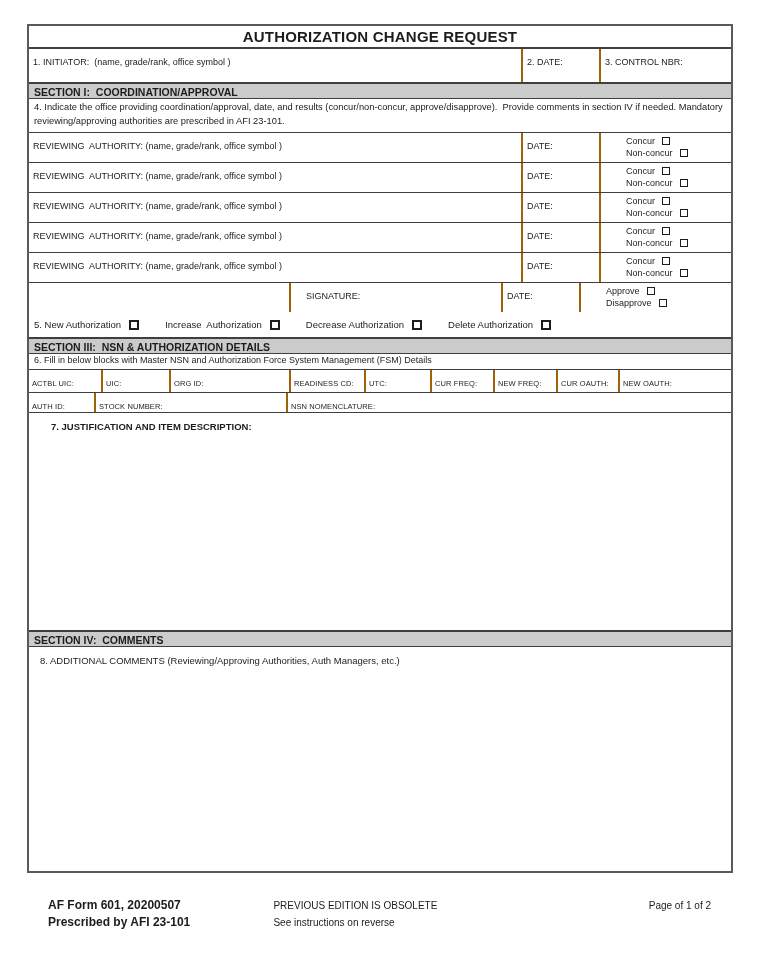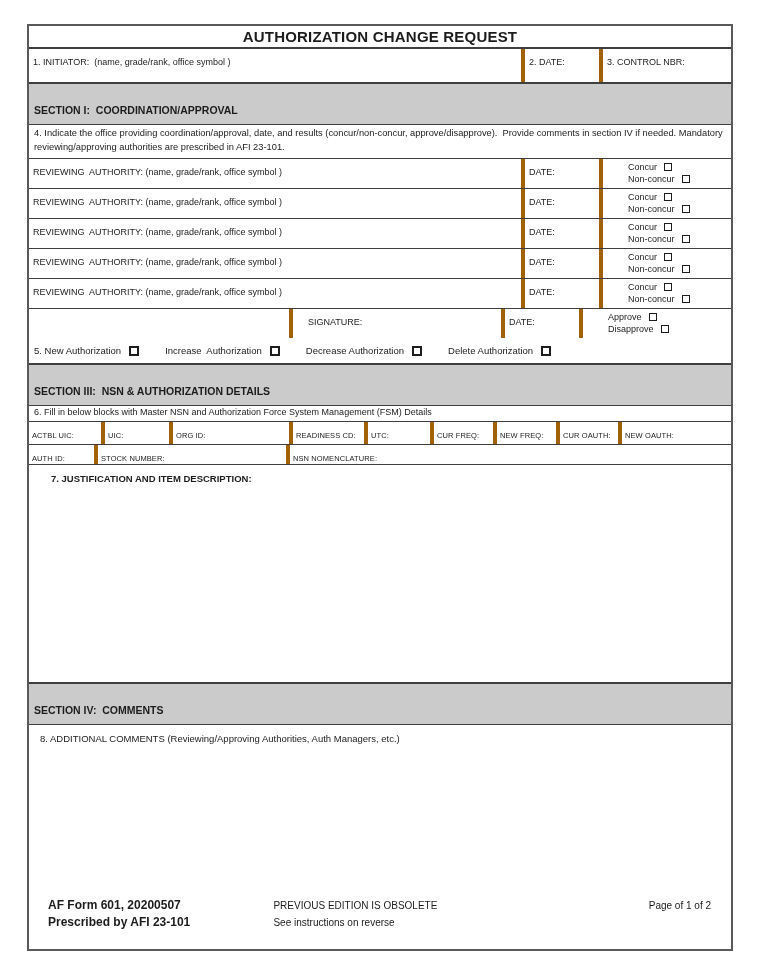--- a/index.html
+++ b/index.html
@@ -12,32 +12,32 @@
     position:absolute; left:27px; top:24px; width:706px;
     border:2px solid #5a5a5a; box-sizing:border-box; background:#fff;
   }
   .page * { box-sizing:border-box; }
 
   .title-row { height:23px; border-bottom:2px solid #3f3f3f; text-align:center; }
   .title-row .t { font-size:15px; font-weight:bold; letter-spacing:.2px; line-height:22px; white-space:pre; }
 
   .r { display:flex; }
   .bt { border-top:1px solid #3f3f3f; }
-  .bl { border-left:4px solid #a16207; }
+  .bl { border-left:2px solid #a16207; }
 
   .row1 { height:33px; }
   .cell { padding:2px 4px; overflow:hidden; }
   .flex1 { flex:1; }
   .w78 { width:78px; }
   .w132 { width:132px; }
   .lbl { font-size:9px; white-space:pre-wrap; line-height:1.25; }
 
   .secbar {
     height:17px; background:#cbcbcb; border-top:2px solid #3f3f3f;
-    border-bottom:1px solid #3f3f3f; padding:20px 5px;
+    border-bottom:1px solid #3f3f3f; padding:2px 5px;
     font-size:10.5px; font-weight:bold; white-space:pre; overflow:hidden;
   }
   .secbar.first { border-top:2px solid #3f3f3f; }
 
   .instr { height:33px; padding:1px 5px 0 5px; font-size:9.3px; line-height:1.55; white-space:pre-wrap; }
 
   .review-row, .approving-row { height:30px; }
 
   .concur-cell { padding:2px 4px 2px 25px; }
   .cc-line { font-size:9px; line-height:12px; white-space:pre; }

